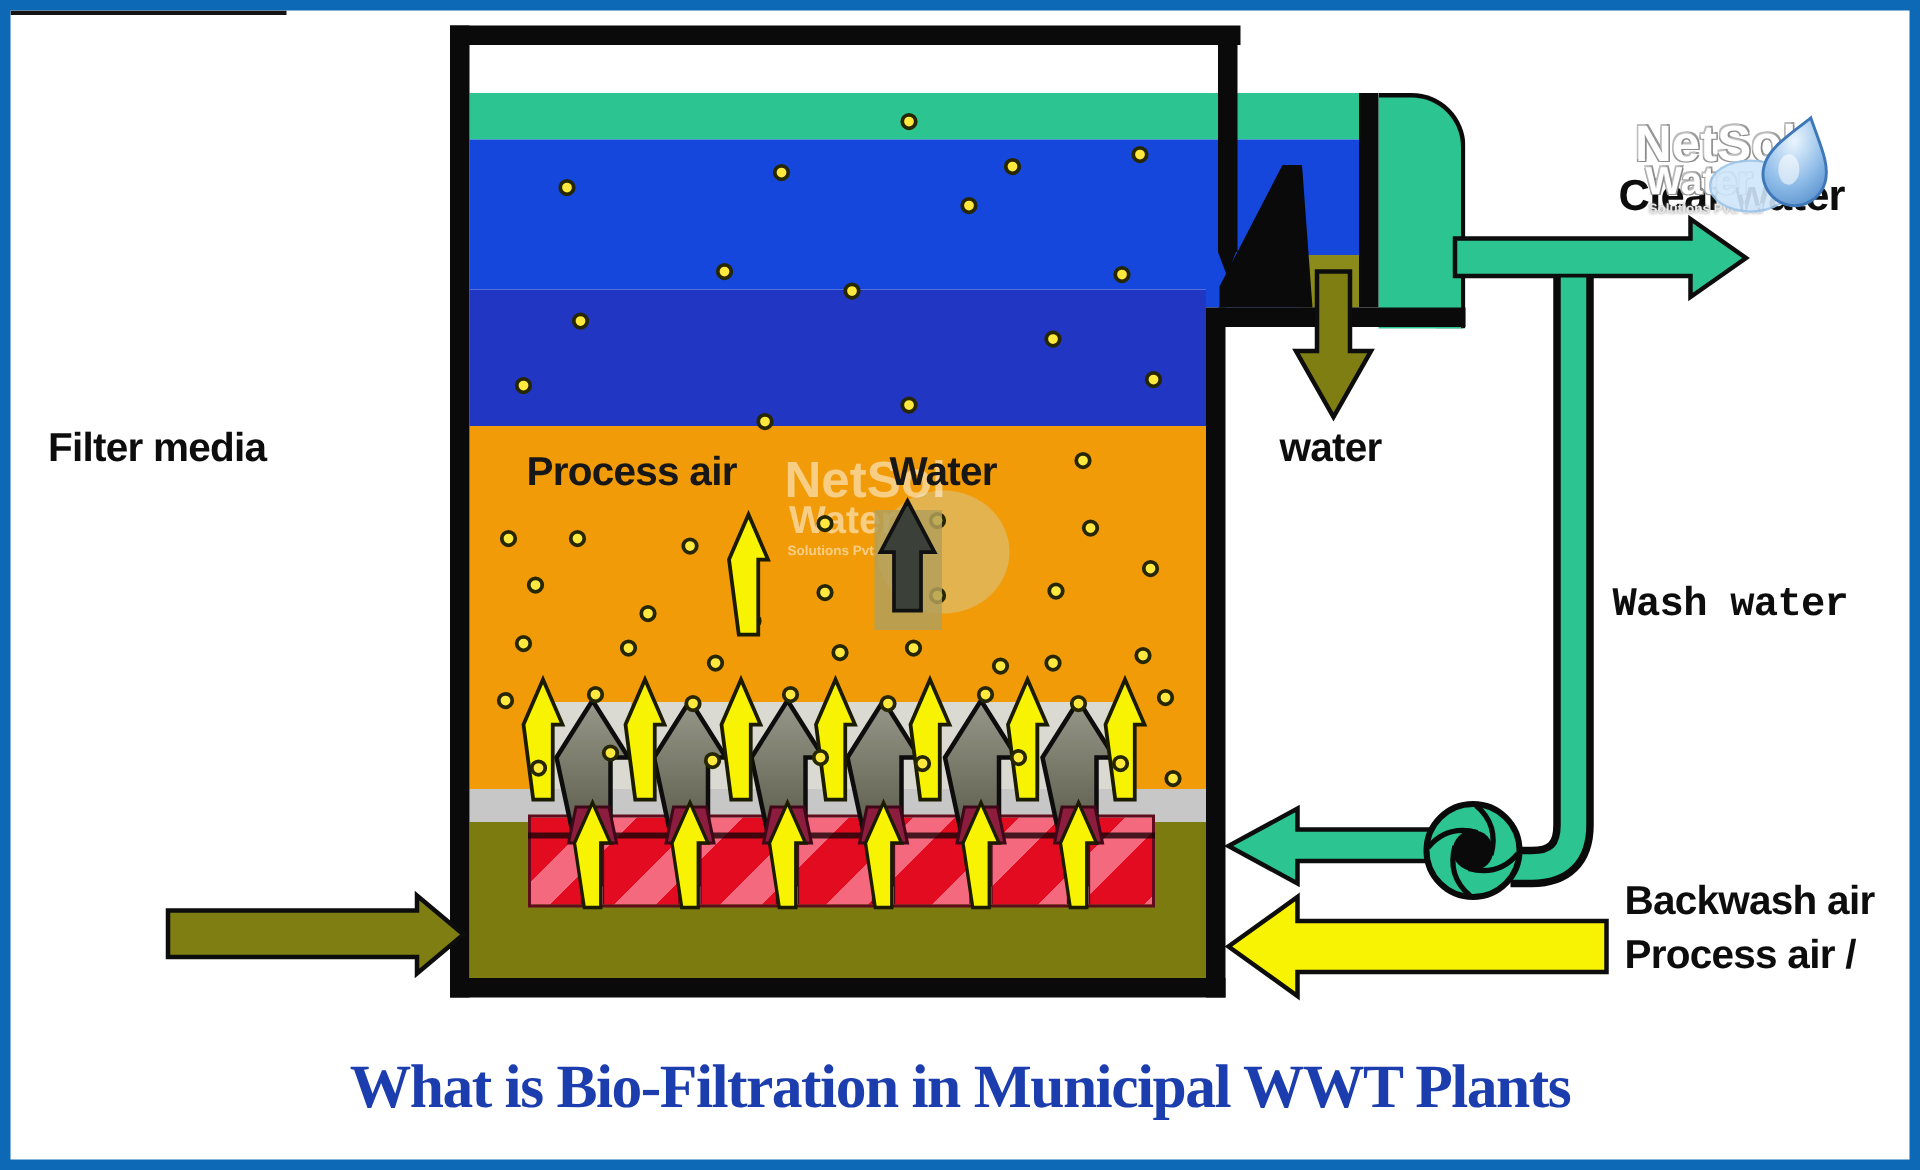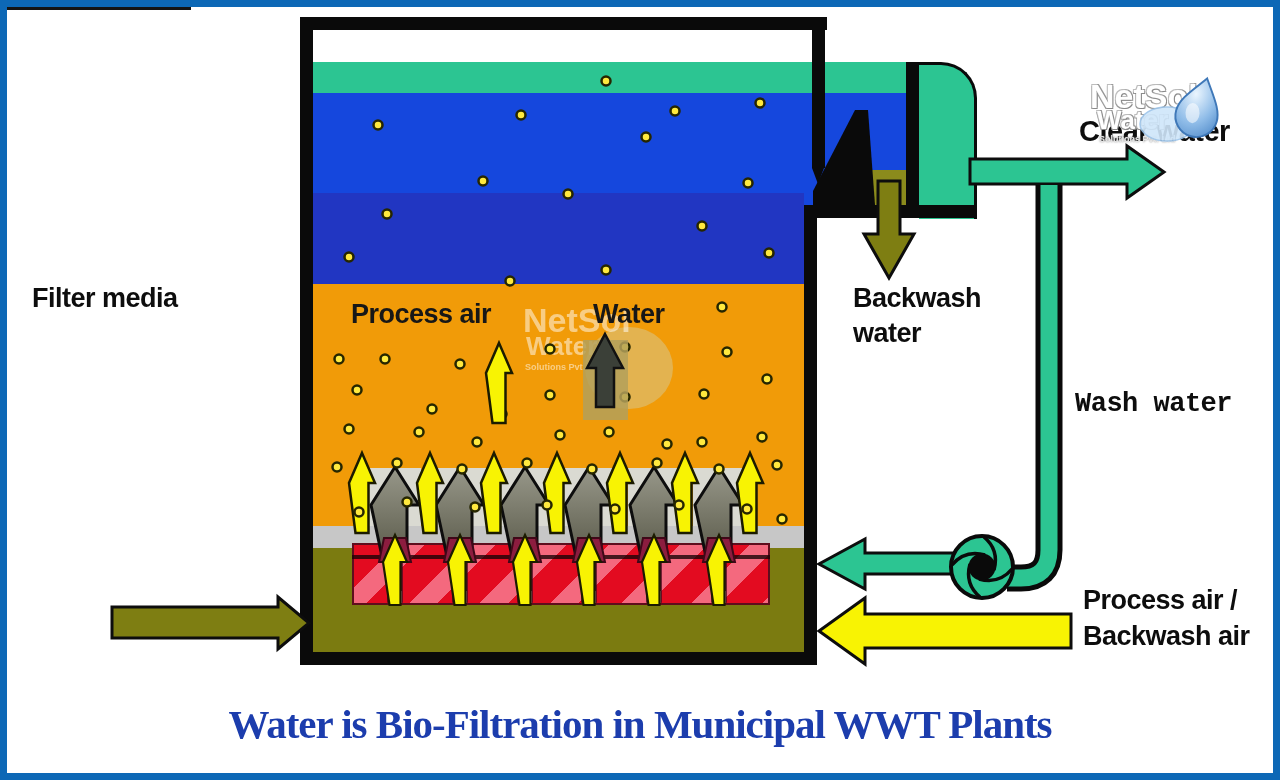--- a/index.html
+++ b/index.html
@@ -107,34 +107,33 @@
   <div class="abs wm-blob"></div>
   <div class="wm wm-1">NetSol</div>
   <div class="wm wm-2">Water</div>
   <div class="wm wm-3">Solutions Pvt. Ltd</div>
 
   <div class="lbl lbl-filter-media">Filter media</div>
   <div class="lbl lbl-process-air">Process air</div>
   <div class="lbl lbl-water">Water</div>
   <div class="lbl lbl-clear-water">Clear water</div>
   <div class="lbl lbl-backwash">
-    <div>Backwash</div>
     <div>water</div>
   </div>
   <div class="lbl lbl-wash-water">Wash water</div>
   <div class="lbl lbl-proc-back">
+    <div>Backwash air</div>
     <div>Process air /</div>
-    <div>Backwash air</div>
   </div>
 
   <div class="logo-t logo-1">NetSol</div>
   <div class="logo-t logo-2">Water</div>
   <div class="logo-3 abs">Solutions Pvt. Ltd</div>
 
-  <div class="title">Water is Bio-Filtration in Municipal WWT Plants</div>
+  <div class="title">What is Bio-Filtration in Municipal WWT Plants</div>
 
   <svg id="overlay" class="overlay" viewBox="0 0 1280 780">
     <defs>
       <linearGradient id="grayGrad" x1="0" y1="0" x2="0" y2="1">
         <stop offset="0" stop-color="#98988a"></stop>
           <stop offset="1" stop-color="#585848"></stop>
       </linearGradient>
       <radialGradient id="dropGrad" cx="0.35" cy="0.3" r="0.9">
         <stop offset="0" stop-color="#eaf5fe"></stop>
           <stop offset="0.55" stop-color="#8fbce8"></stop>

